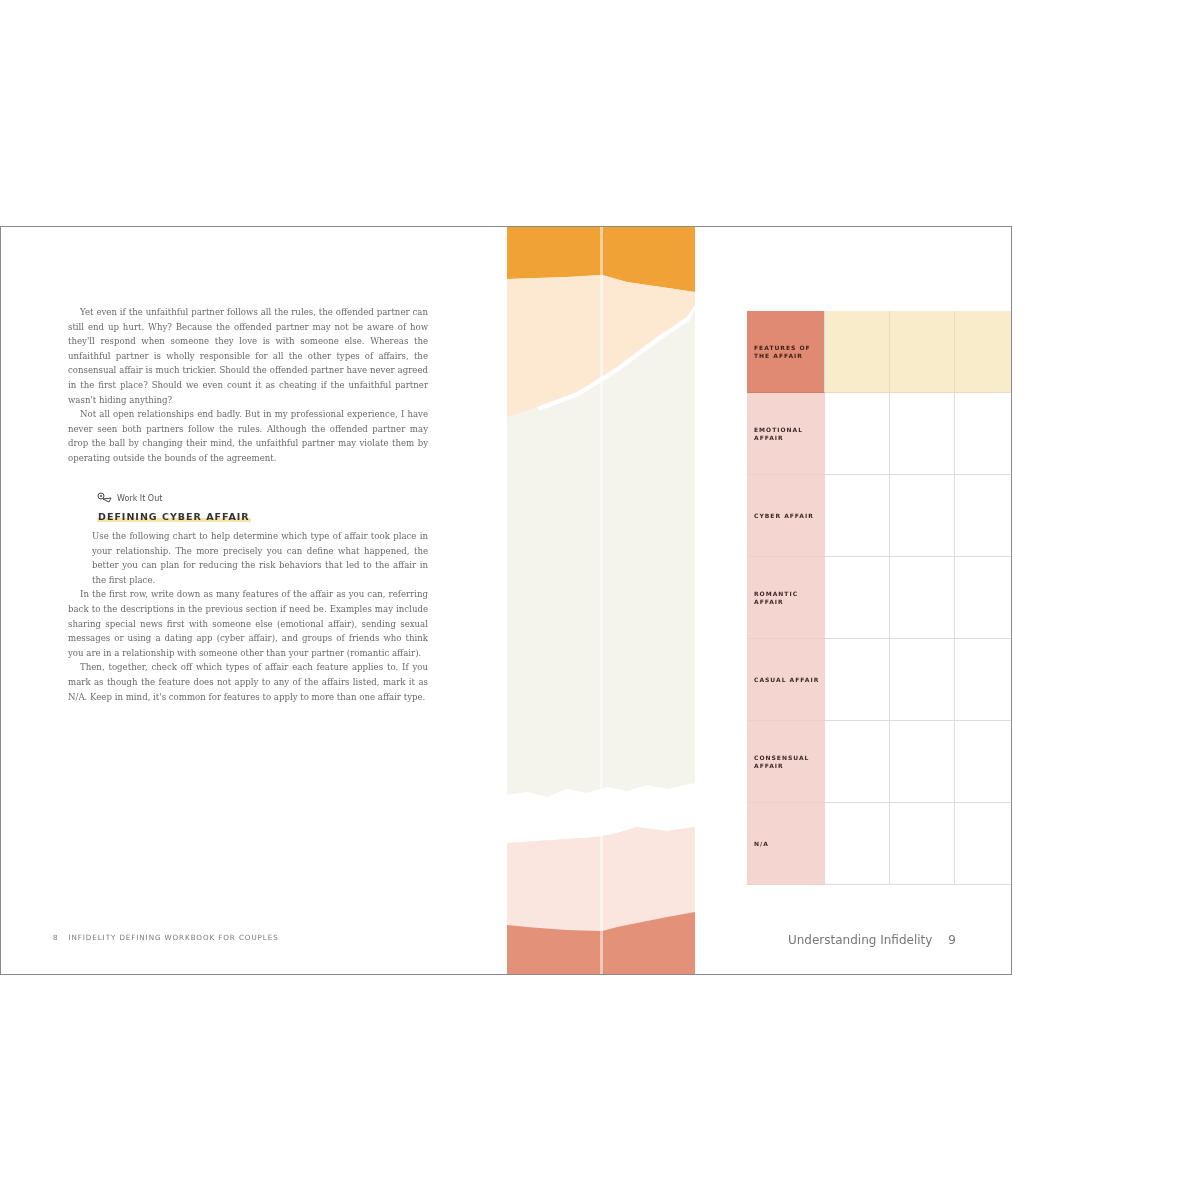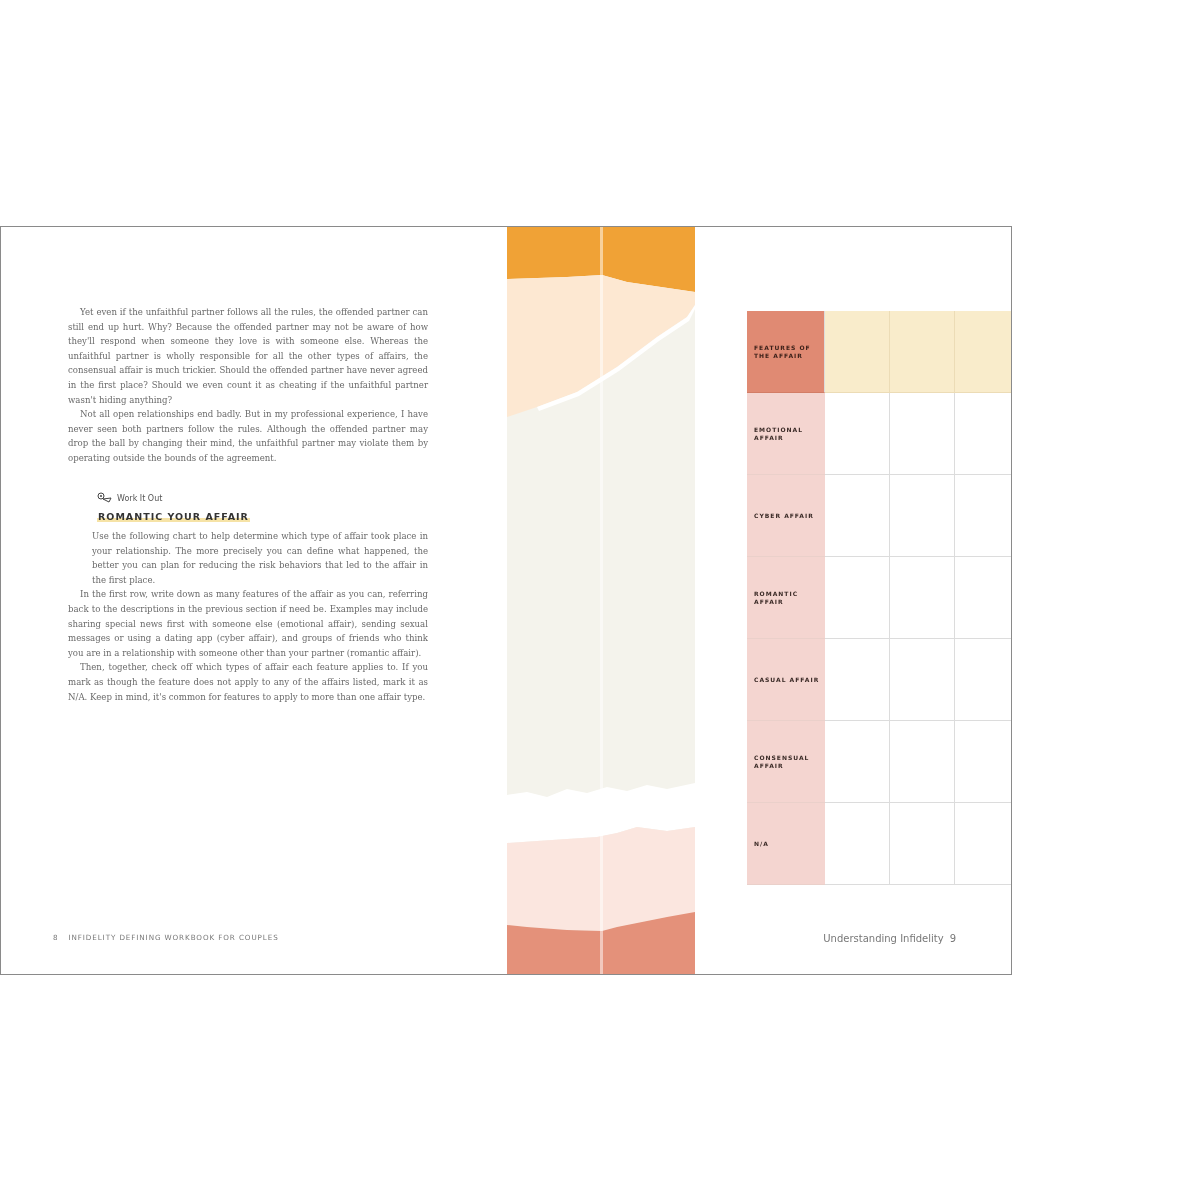--- a/index.html
+++ b/index.html
@@ -37,22 +37,22 @@
   .instructions { top: 302px; }
 
   .footer-left {
     position: absolute; left: 52px; top: 706px;
     font-family: "DejaVu Sans", sans-serif; font-size: 7.2px;
     letter-spacing: 0.9px; color: #777;
     display: flex; gap: 10px;
   }
   .footer-right {
     position: absolute; right: 55px; top: 706px;
-    font-family: "DejaVu Sans", sans-serif; font-size: 10px; color: #777;
-    display: flex; gap: 6px;
+    font-family: "DejaVu Sans", sans-serif; font-size: 12px; color: #777;
+    display: flex; gap: 16px;
   }
 
   
   .strip { position: absolute; left: 506px; top: 0; width: 188px; height: 100%; }
   .strip svg { display: block; }
 
   
   .chart {
     position: absolute; left: 746px; top: 84px;
     display: grid;
@@ -90,21 +90,21 @@
 
     <div class="section">
       <div class="work-label">
         <svg class="ico" viewBox="0 0 16 12">
           <circle cx="4" cy="4" r="3" fill="none" stroke="#444" stroke-width="1"></circle>
           <circle cx="4" cy="4" r="1" fill="#444"></circle>
           <path d="M6 7 L12 10 L14 6 Z" fill="none" stroke="#444" stroke-width="1"></path>
         </svg>
         <span class="t">Work It Out</span>
       </div>
-      <div class="section-title">ROMANTIC YOUR AFFAIR</div>
+      <div class="section-title">DEFINING CYBER AFFAIR</div>
     </div>
 
     <div class="body-text instructions">
       <p class="noindent">Use the following chart to help determine which type of affair took place in your relationship. The more precisely you can define what happened, the better you can plan for reducing the risk behaviors that led to the affair in the first place.</p>
       <p>In the first row, write down as many features of the affair as you can, referring back to the descriptions in the previous section if need be. Examples may include sharing special news first with someone else (emotional affair), sending sexual messages or using a dating app (cyber affair), and groups of friends who think you are in a relationship with someone other than your partner (romantic affair).</p>
       <p>Then, together, check off which types of affair each feature applies to. If you mark as though the feature does not apply to any of the affairs listed, mark it as N/A. Keep in mind, it's common for features to apply to more than one affair type.</p>
     </div>
 
     <div class="footer-left">
       <span>8</span>

